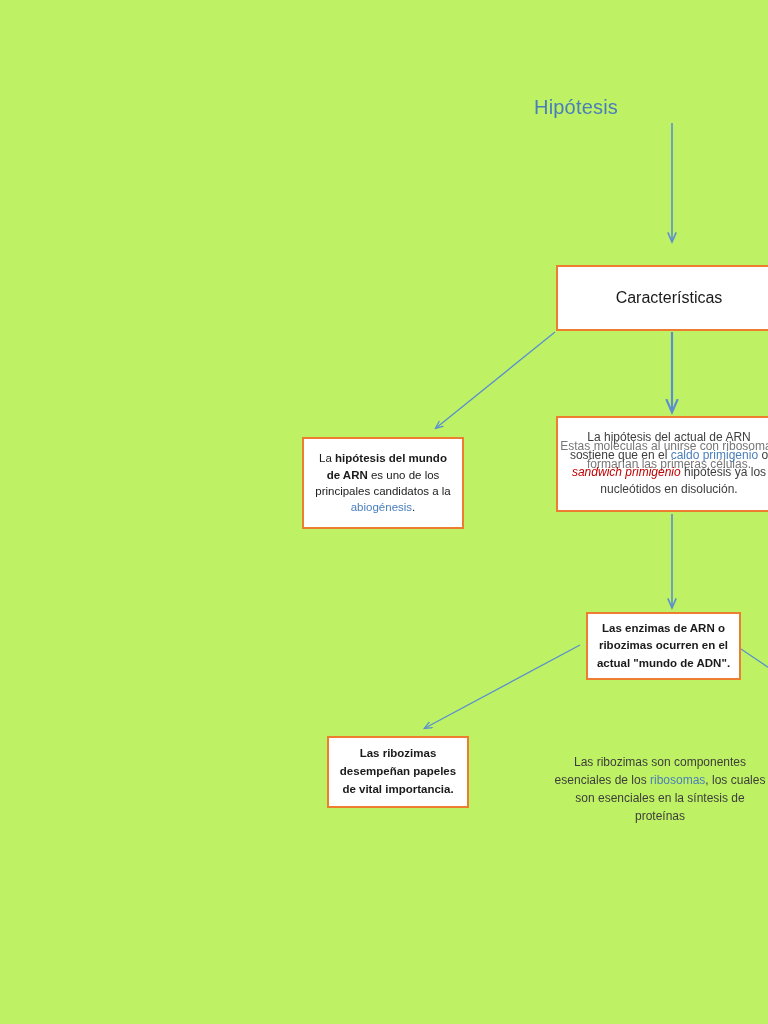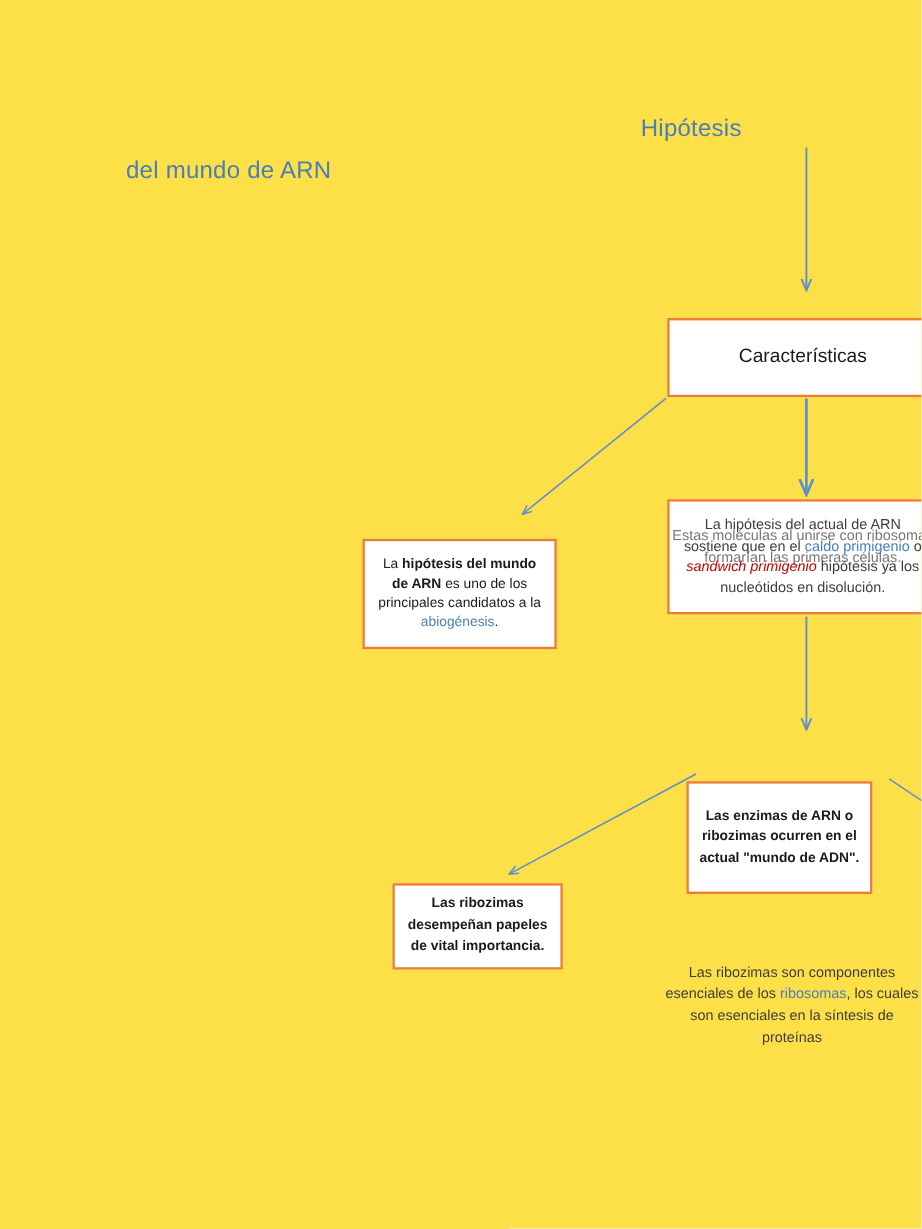--- a/index.html
+++ b/index.html
@@ -8,21 +8,21 @@
     padding: 0;
     background: #ffffff;
   }
   body {
     font-family: "Liberation Sans", sans-serif;
   }
   #canvas {
     position: relative;
     width: 768px;
     height: 1024px;
-    background: #fde047;
+    background: #bef264;
     overflow: hidden;
   }
 
   
   .heading {
     position: absolute;
     color: #4a7ebb;
     font-family: "Liberation Sans", sans-serif;
     font-size: 20px;
     font-weight: 400;
@@ -53,40 +53,40 @@
   #box-caracteristicas {
     left: 556px; top: 265px; width: 226px; height: 66px;
   }
   #box-caracteristicas .box-label {
     font-size: 16px;
     color: #1a1a1a;
     font-weight: 400;
   }
 
   #box-candidatos {
-    left: 302px; top: 437px; width: 162px; height: 92px; margin-top: 12px;
+    left: 302px; top: 437px; width: 162px; height: 92px;
   }
   #box-candidatos .box-label {
     font-size: 11.5px;
     color: #1a1a1a;
     line-height: 1.42;
   }
 
   #box-caldo {
     left: 556px; top: 416px; width: 226px; height: 96px;
   }
   #box-caldo .box-label {
     position: relative;
     font-size: 12px;
     color: #3d3d3d;
     line-height: 1.45;
   }
 
   #box-ribozimas-adn {
-    left: 572px; top: 612px; width: 155px; height: 94px; margin-top: 39px;
+    left: 586px; top: 612px; width: 155px; height: 68px;
   }
   #box-ribozimas-adn .box-label {
     font-size: 11.5px;
     color: #1a1a1a;
     font-weight: bold;
     line-height: 1.5;
   }
 
   #box-papeles {
     left: 327px; top: 736px; width: 142px; height: 72px;
@@ -98,21 +98,20 @@
     line-height: 1.55;
   }
 
   
   .plain-text {
     position: absolute;
     text-align: center;
     font-size: 12px;
     color: #3d3d3d;
     line-height: 1.5;
-    margin-top: 48px;
   }
   #text-ribosomas {
     left: 552px; top: 753px; width: 216px;
   }
 
   
   .overlay-stack {
     position: relative;
     width: 100%;
   }
@@ -166,21 +165,20 @@
 
     <line x1="672" y1="514" x2="672" y2="607" stroke="#5B8FCE" stroke-width="1.6" marker-end="url(#arrowhead)"></line>
 
     <line x1="580" y1="645" x2="425" y2="728" stroke="#5B8FCE" stroke-width="1.3" marker-end="url(#arrowhead)"></line>
 
     <line x1="741" y1="649" x2="790" y2="682" stroke="#5B8FCE" stroke-width="1.3"></line>
   </svg>
 
   <div class="heading" id="title-hipotesis">Hipótesis</div>
 
-  <div class="heading" id="title-delmundo">del mundo de ARN</div>
 
   <div class="box" id="box-caracteristicas">
     <span class="box-label">Características</span>
   </div>
 
   <div class="box" id="box-candidatos">
     <span class="box-label"><span>La </span><span class="b">hipótesis del mundo de ARN</span><span> es uno de los principales candidatos a la </span><span class="blue">abiogénesis</span><span>.</span></span>
   </div>
 
   <div class="box" id="box-caldo">

